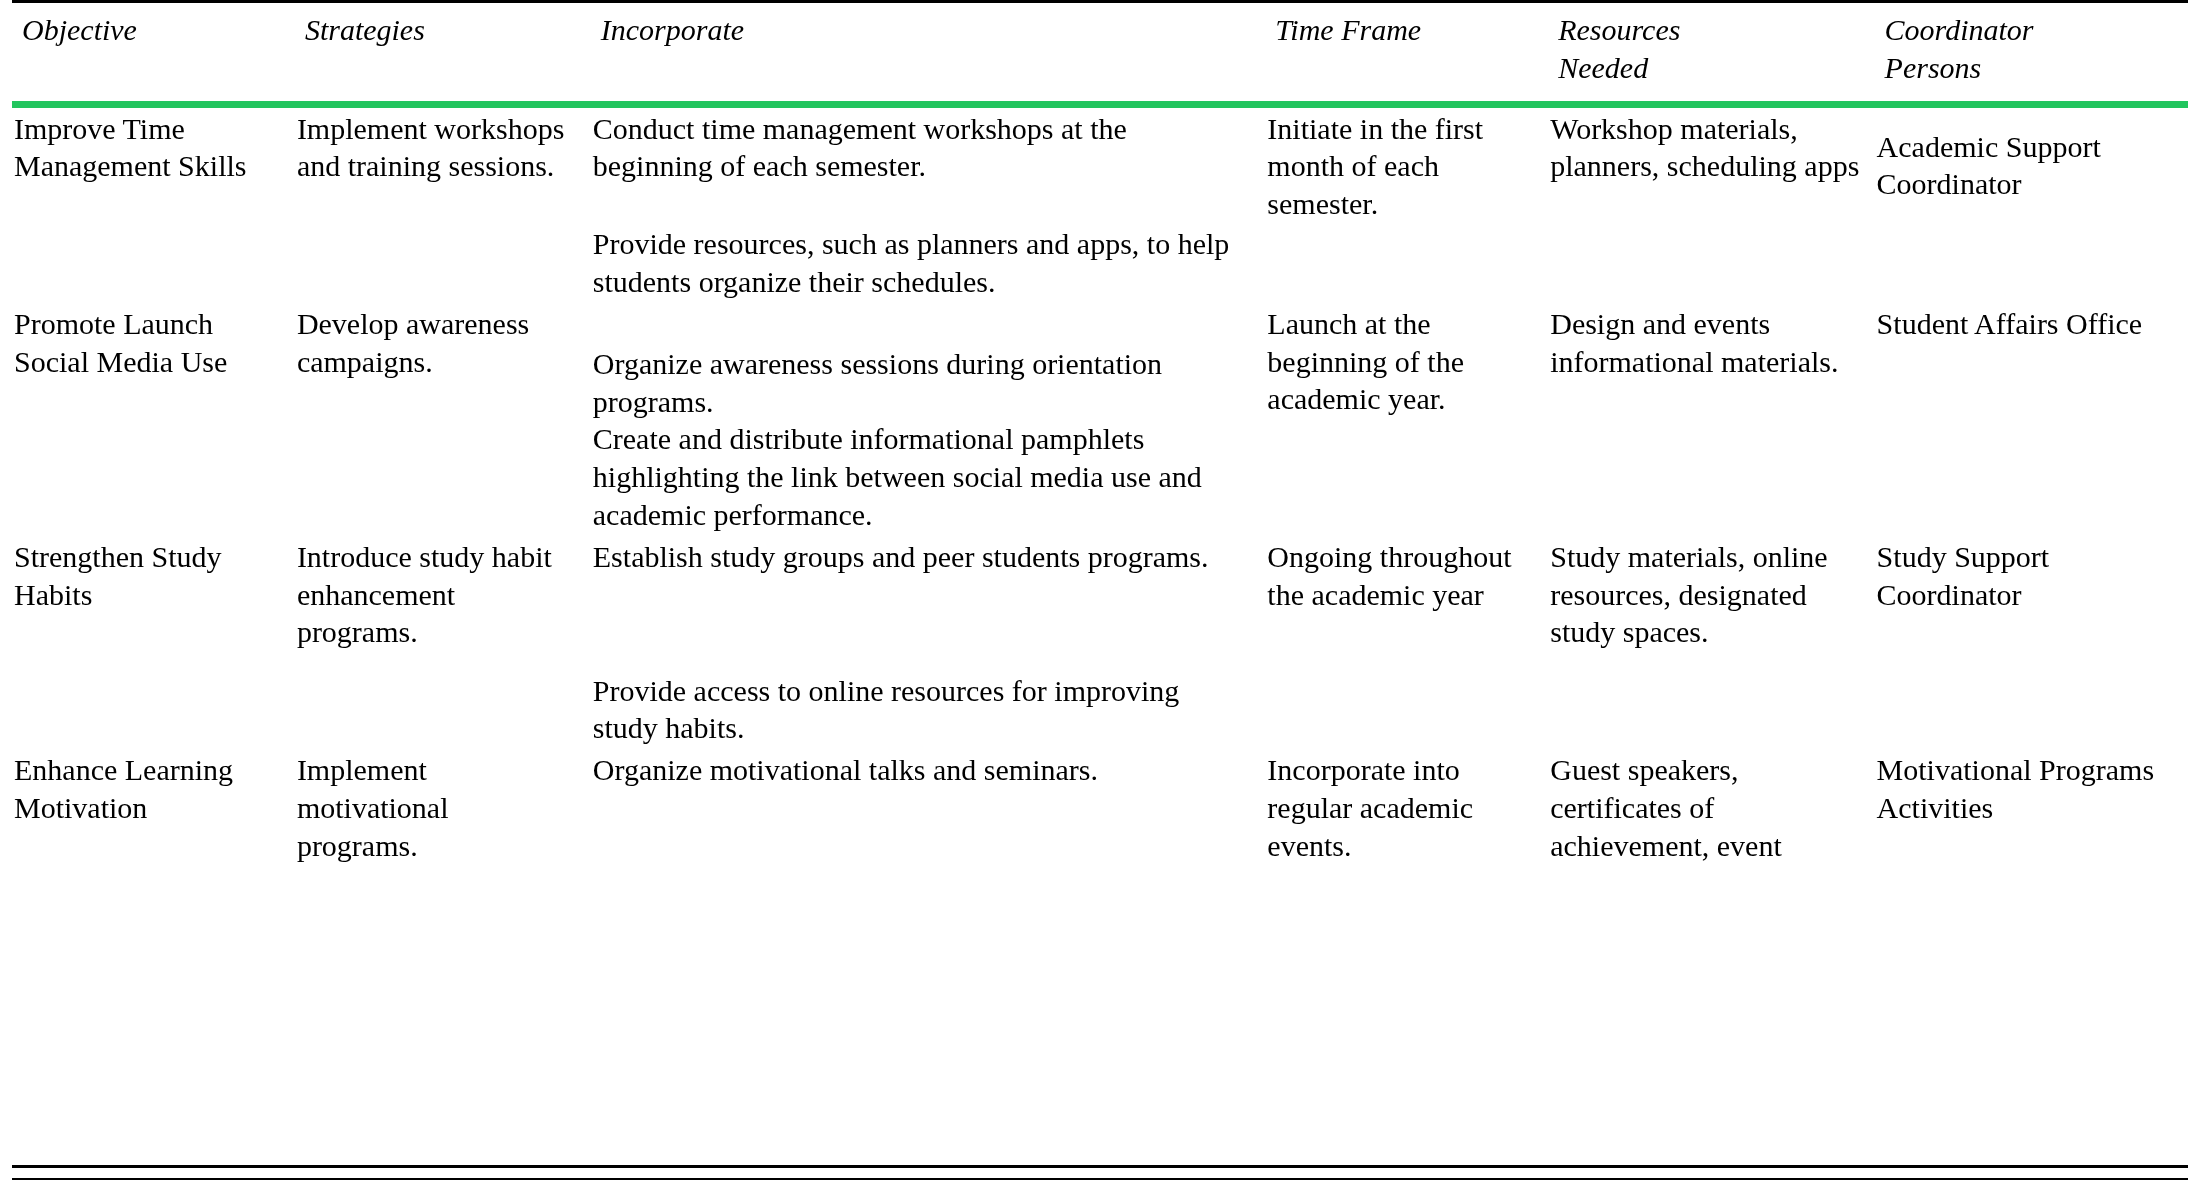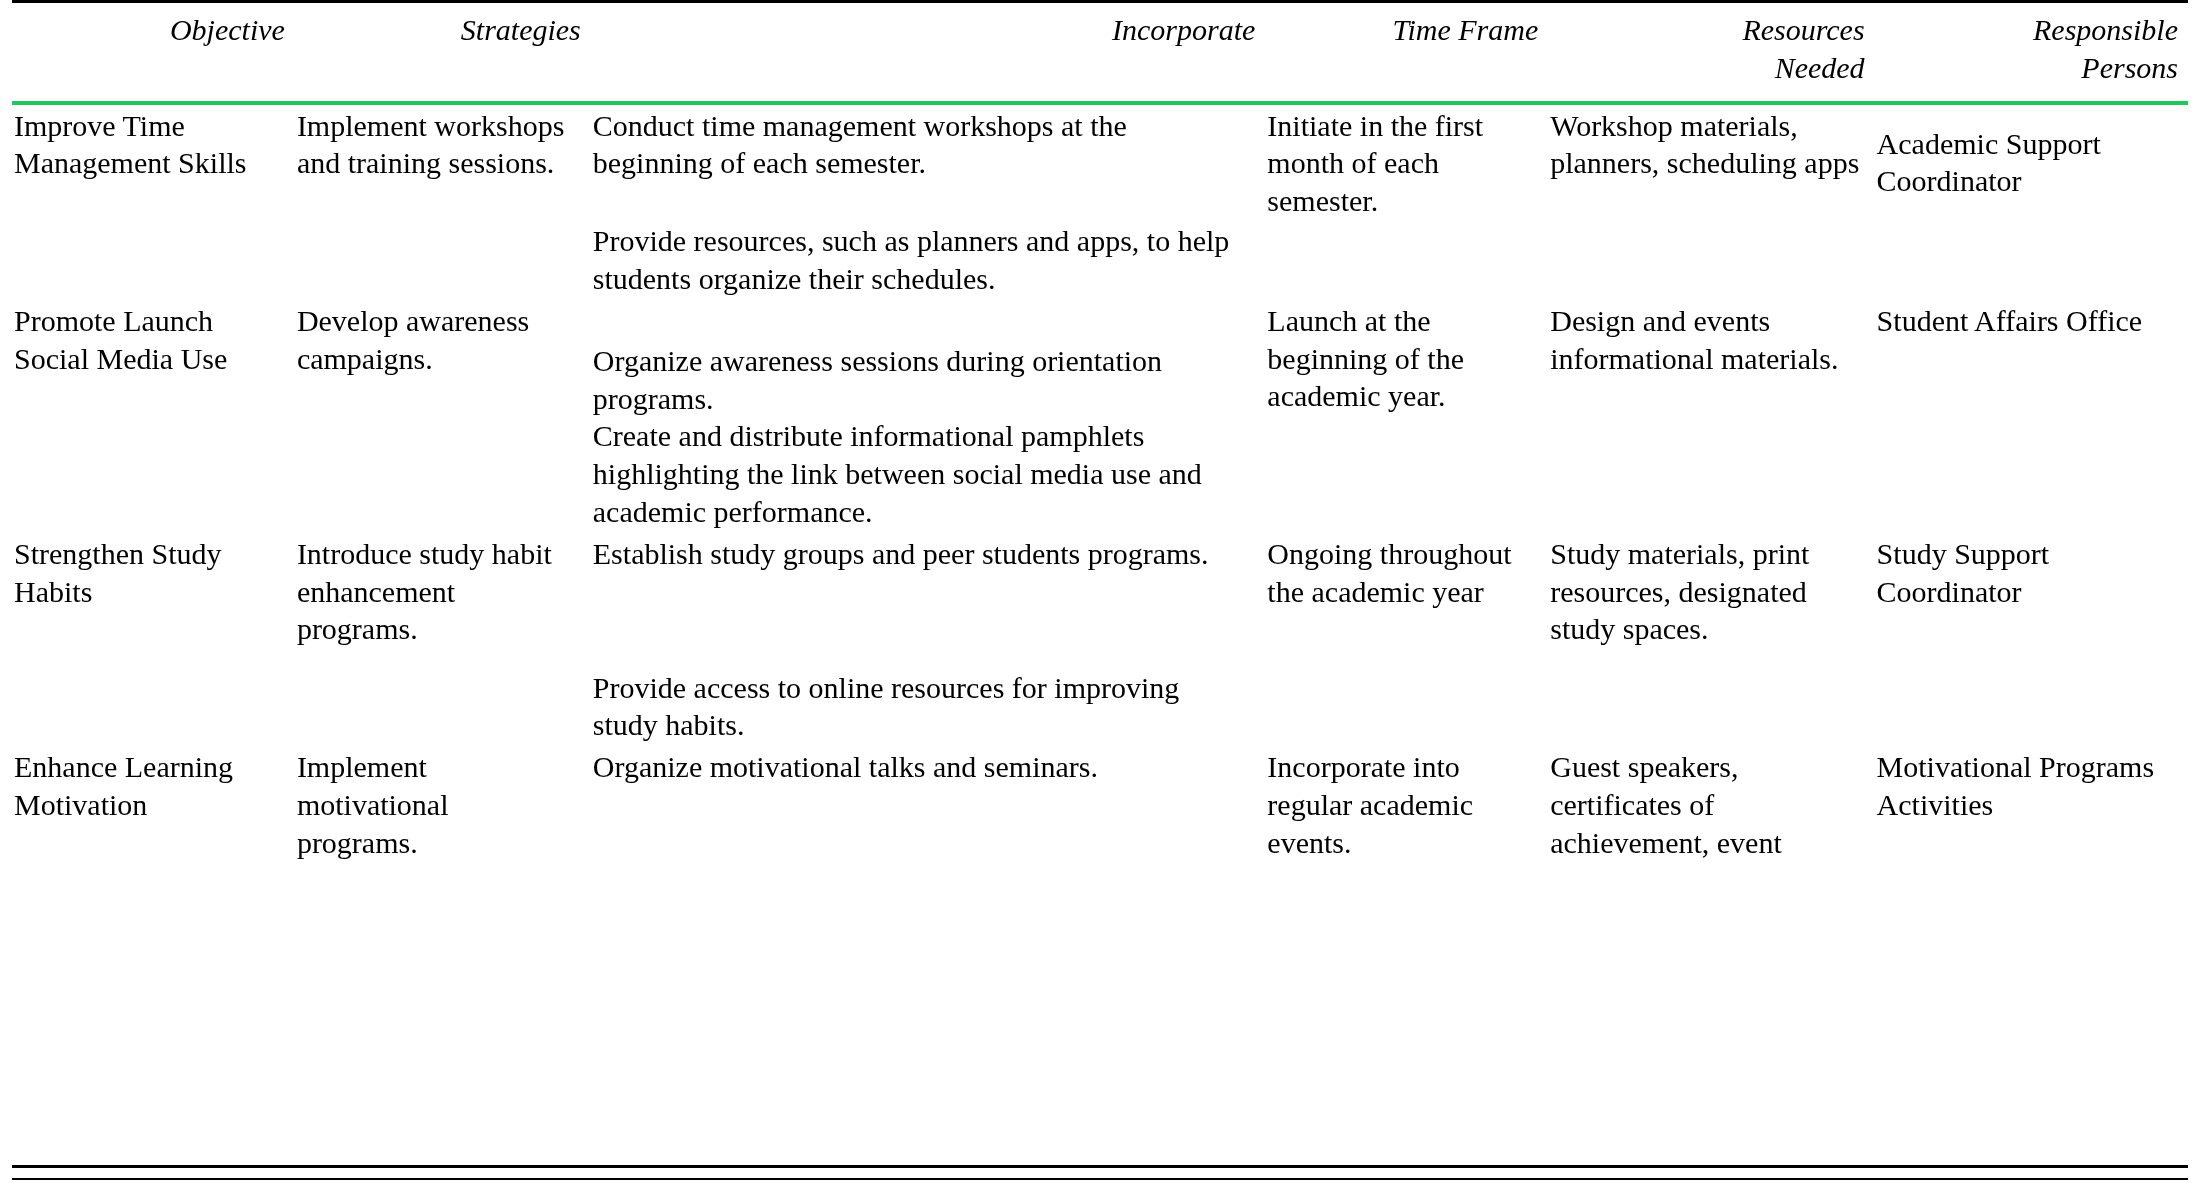--- a/index.html
+++ b/index.html
@@ -24,24 +24,24 @@
   table.plan {
     width: 100%;
     border-collapse: collapse;
     table-layout: fixed;
     font-size: 30px;
     line-height: 1.26;
   }
   table.plan thead th {
     font-style: italic;
     font-weight: normal;
-    text-align: right;
+    text-align: left;
     vertical-align: top;
     padding: 8px 10px 14px 10px;
-    border-bottom: 4px solid #22c55e;
+    border-bottom: 7px solid #22c55e;
   }
   table.plan thead tr.top-rule th {
     border-top: 3px solid #000;
   }
   table.plan tbody td {
     vertical-align: top;
     text-align: left;
     padding: 2px 14px 2px 2px;
     border: none;
   }
@@ -91,21 +91,21 @@
       <tr class="top-rule">
         <th>Objective</th>
         <th>Strategies</th>
         <th>Incorporate</th>
         <th>Time Frame</th>
         <th>
           <span class="hdr-2line">Resources</span>
           <span class="hdr-2line">Needed</span>
         </th>
         <th>
-          <span class="hdr-2line">Responsible</span>
+          <span class="hdr-2line">Coordinator</span>
           <span class="hdr-2line">Persons</span>
         </th>
       </tr>
     </thead>
     <tbody>
 
       <tr>
         <td class="cell">Improve Time Management Skills</td>
         <td class="cell">Implement workshops and training sessions.</td>
         <td class="cell">
@@ -136,21 +136,21 @@
 
       <tr>
         <td class="cell">Strengthen Study Habits</td>
         <td class="cell">Introduce study habit enhancement programs.</td>
         <td class="cell">
           <span class="pad-block">Establish study groups and peer students programs.</span>
           <span class="spacer-xl"></span>
           <span class="pad-block">Provide access to online resources for improving study habits.</span>
         </td>
         <td class="cell">Ongoing throughout the academic year</td>
-        <td class="cell">Study materials, print resources, designated study spaces.</td>
+        <td class="cell">Study materials, online resources, designated study spaces.</td>
         <td class="cell">Study Support Coordinator</td>
       </tr>
 
       <tr>
         <td class="cell">Enhance Learning Motivation</td>
         <td class="cell">Implement motivational programs.</td>
         <td class="cell">
           <span class="pad-block">Organize motivational talks and seminars.</span>
         </td>
         <td class="cell">Incorporate into regular academic events.</td>

